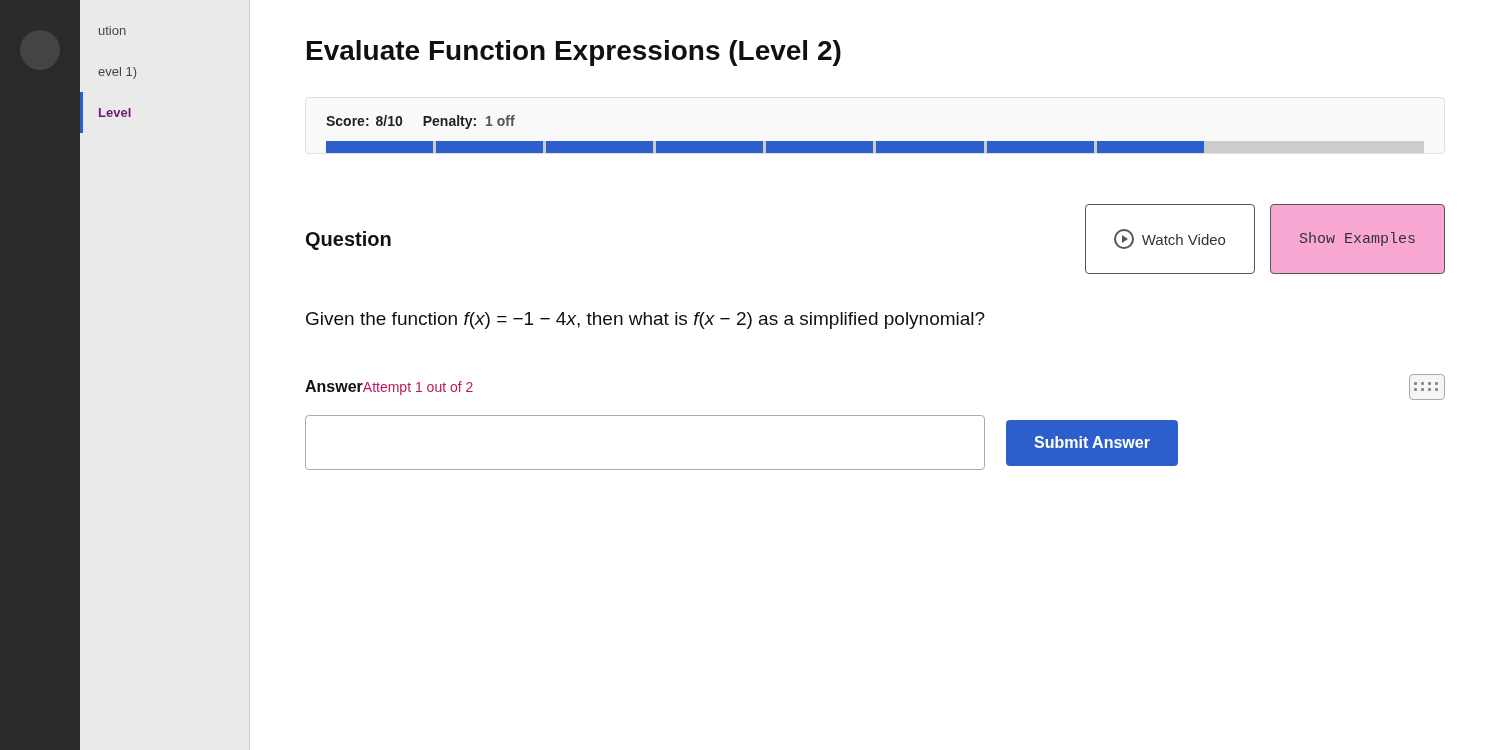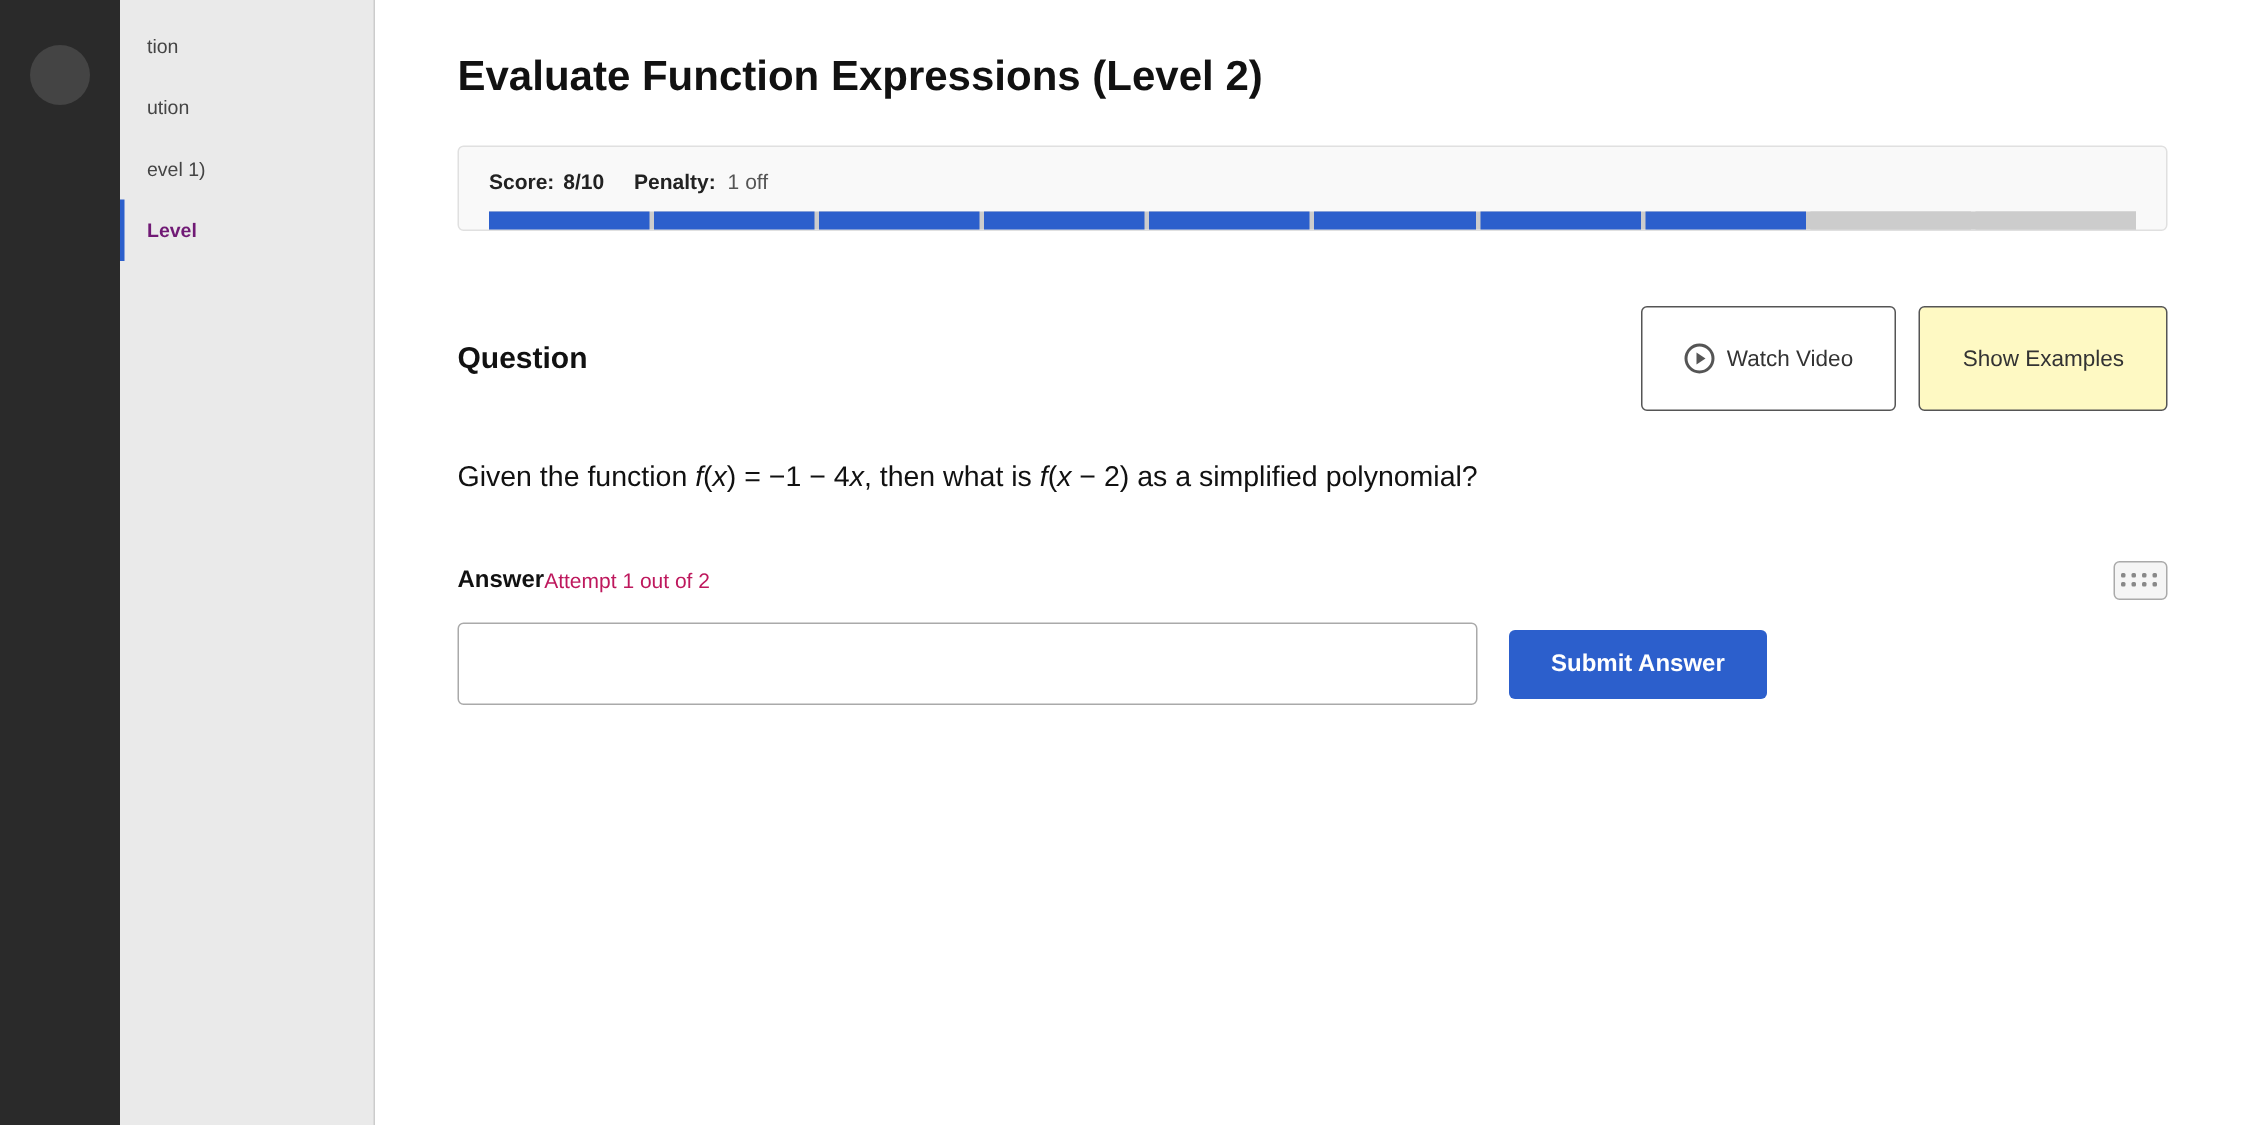--- a/index.html
+++ b/index.html
@@ -128,25 +128,26 @@
       height: 0;
       border-left: 6px solid #555;
       border-top: 4px solid transparent;
       border-bottom: 4px solid transparent;
       margin-left: 2px;
     }
 
     .show-examples-btn {
       padding: 14px 28px;
       border: 1.5px solid #555;
-      background: #fef9c3;
+      background: #f9a8d4;
       border-radius: 4px;
       font-size: 15px;
       color: #333;
       cursor: pointer;
+      font-family: Liberation Mono, monospace;
     }
 
     
     .question-text {
       font-size: 19px;
       color: #111;
       line-height: 1.6;
       margin-bottom: 40px;
     }
 
@@ -300,39 +301,38 @@
 </head>
 <body>
 
 <div class="layout">
 
   <div class="left-panel">
     <div class="left-panel-dot"></div>
   </div>
 
   <div class="nav-panel">
-    <div class="nav-panel-item">tion</div>
     <div class="nav-panel-item">ution</div>
     <div class="nav-panel-item">evel 1)</div>
     <div class="nav-panel-item active-nav">Level</div>
   </div>
 
   <div class="main-content">
 
     <h1 class="page-title">Evaluate Function Expressions (Level 2)</h1>
 
     <div class="score-section">
       <div class="score-row">
         <span class="score-label">
           <span>Score:</span>
           <span style="font-weight: bold; margin-left: 2px;">8/10</span>
         </span>
         <span class="penalty-label">
           <span>Penalty:</span>
-          <span class="penalty-value" style="margin-left: 4px;">1 off</span>
+          <span class="penalty-value" style="margin-left: 4px; font-weight: bold;">1 off</span>
         </span>
       </div>
 
       <div class="progress-bar-container">
         <div class="progress-segment"></div>
         <div class="progress-segment"></div>
         <div class="progress-segment"></div>
         <div class="progress-segment"></div>
         <div class="progress-segment"></div>
         <div class="progress-segment"></div>

